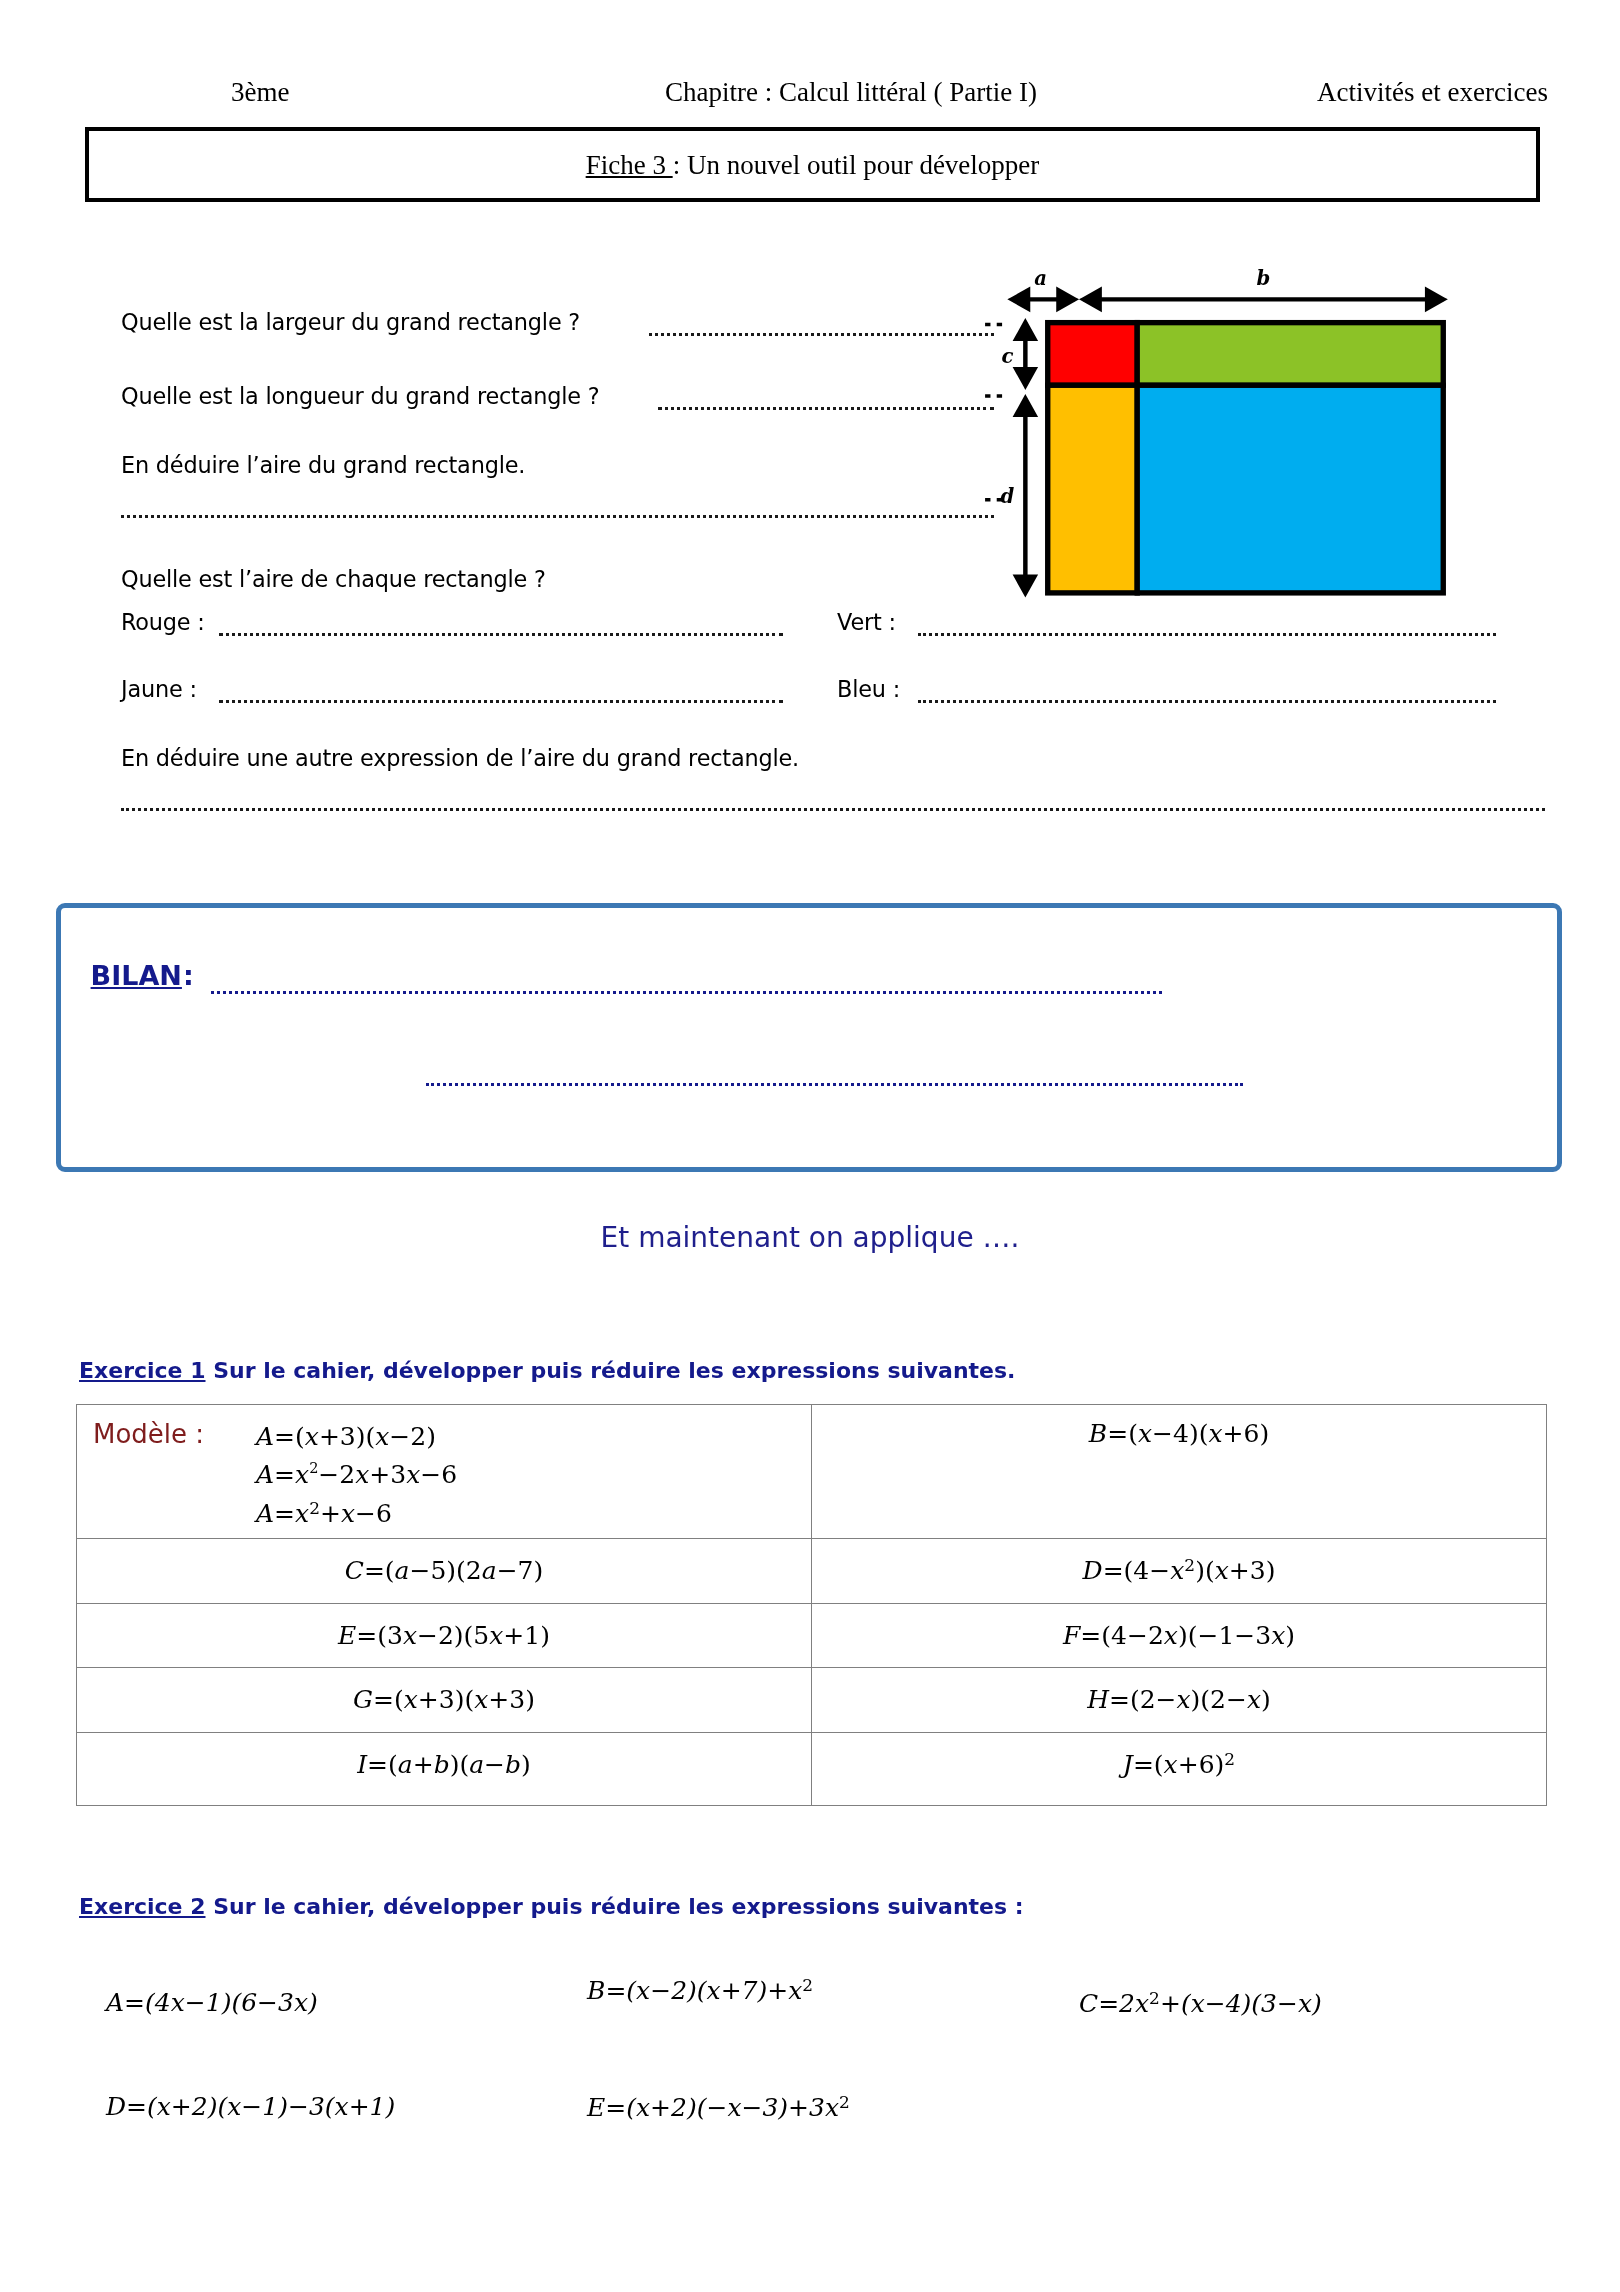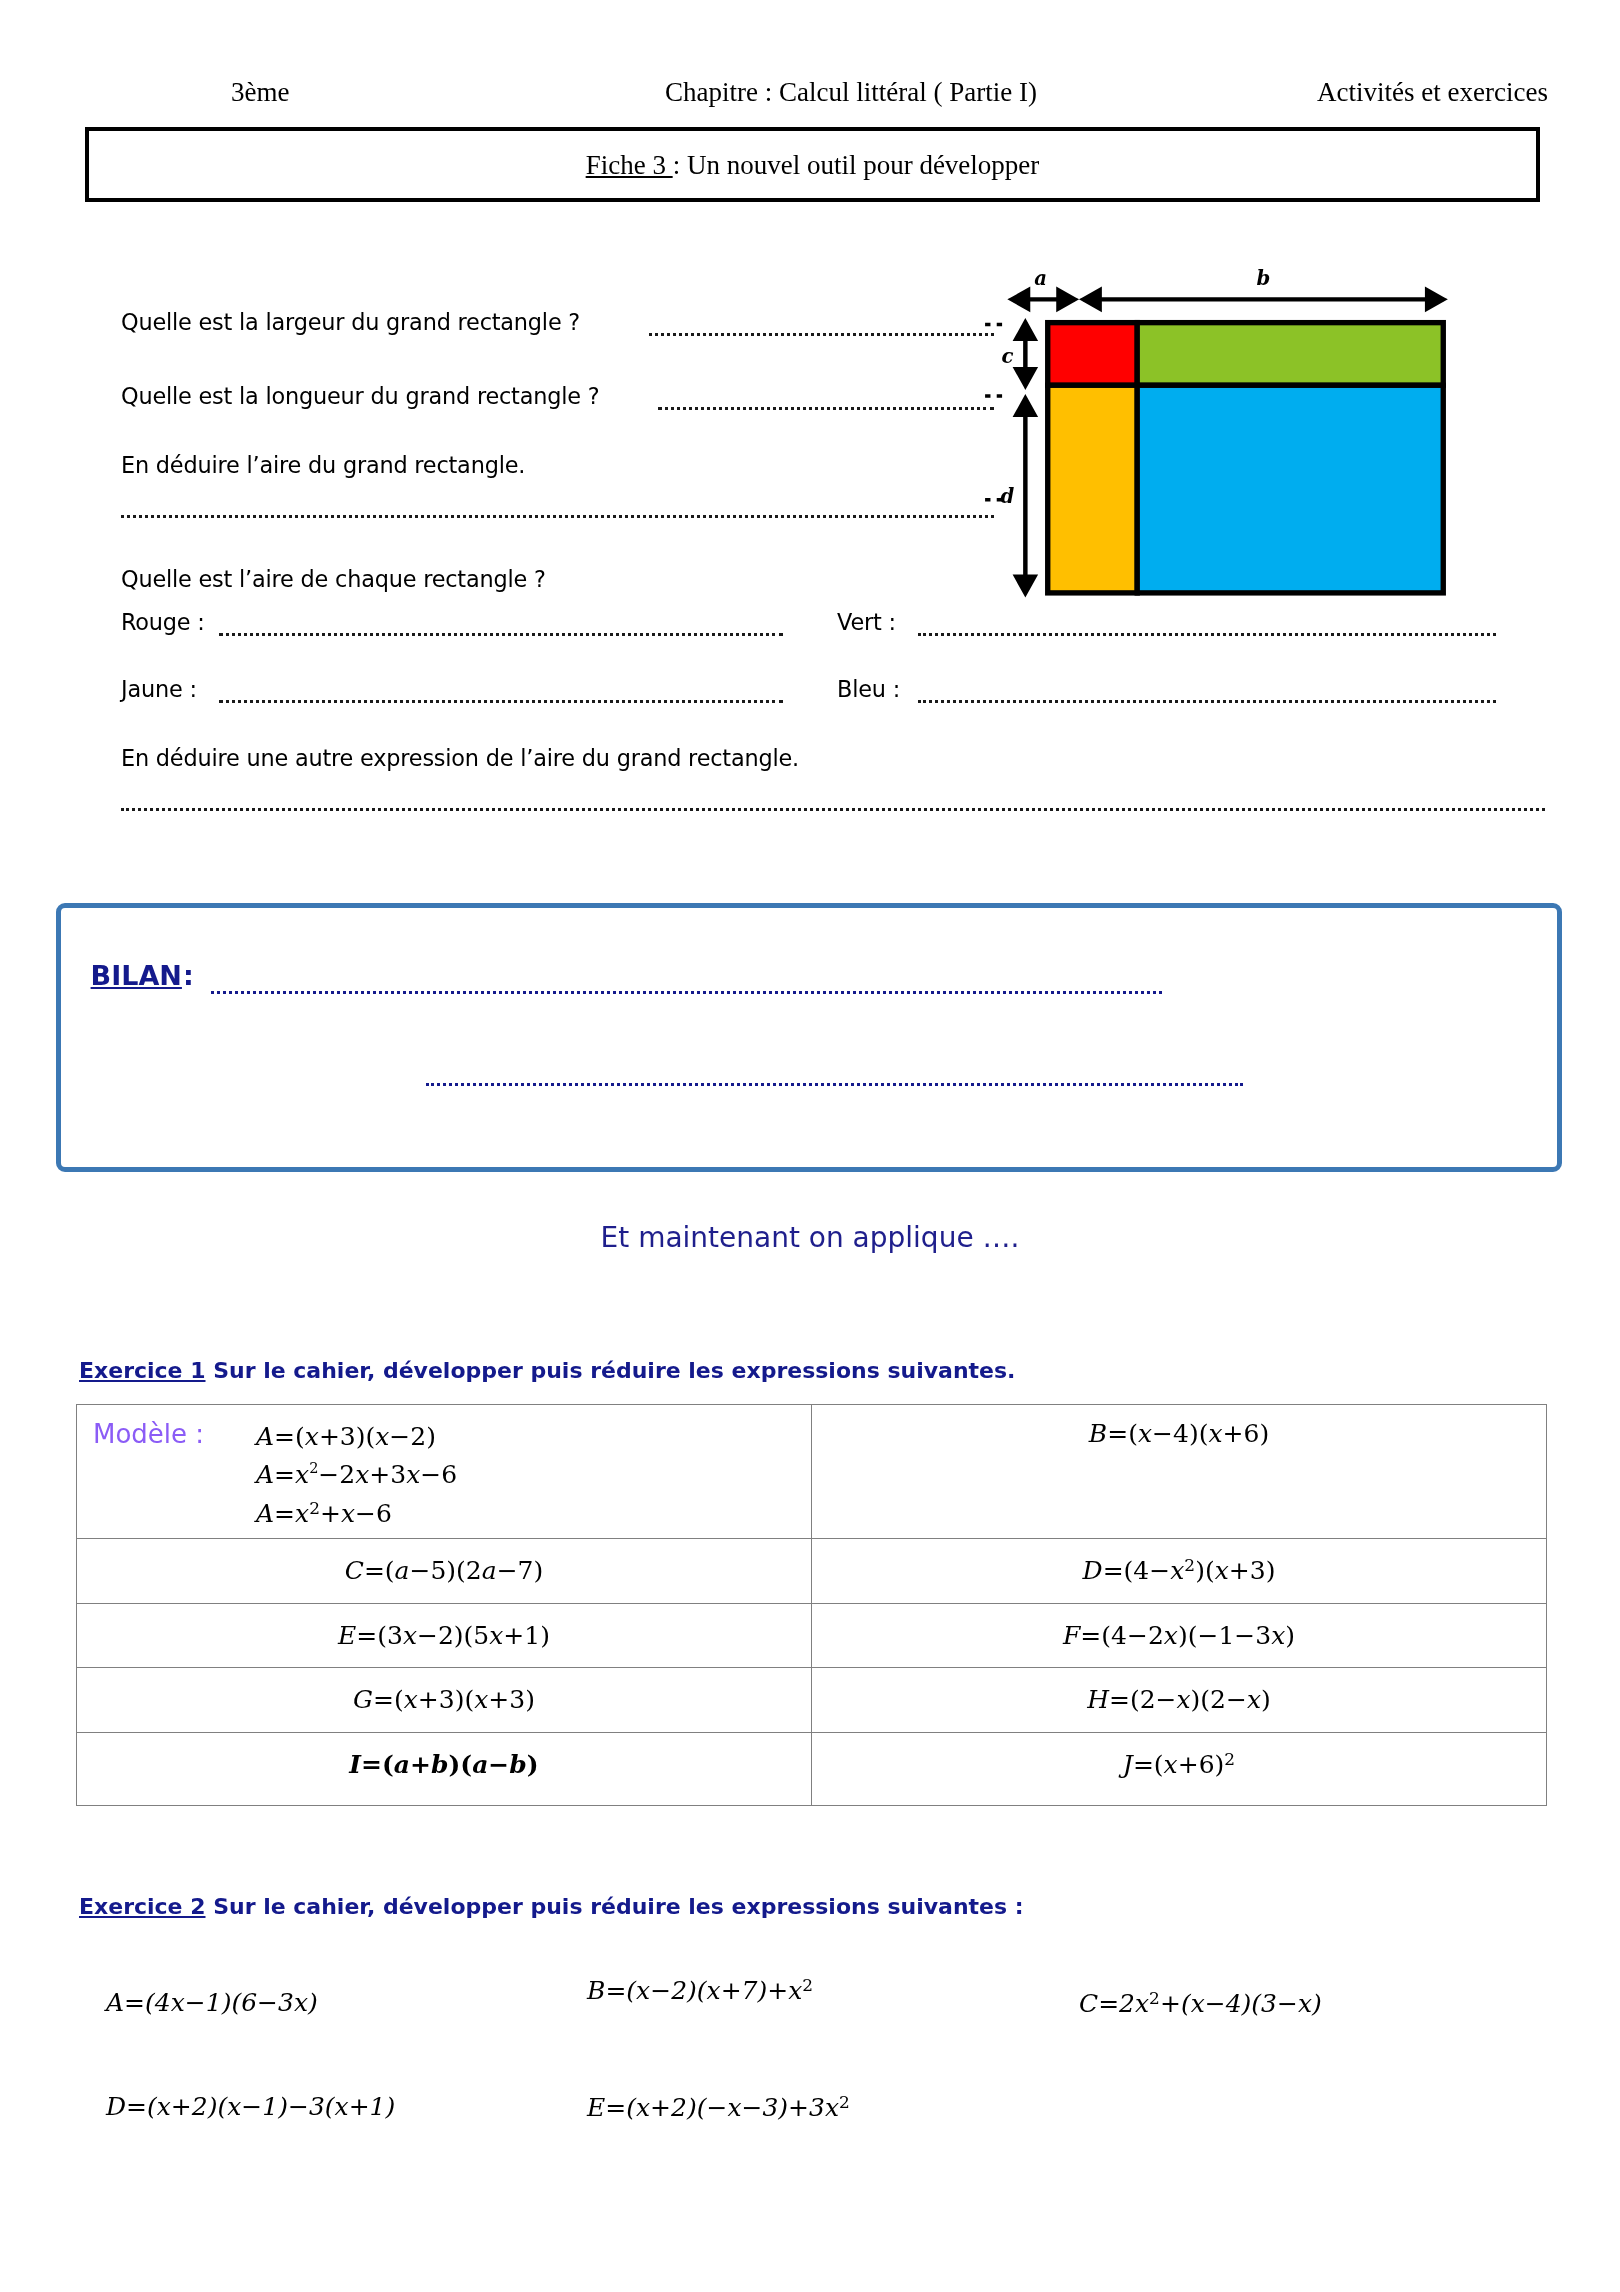--- a/index.html
+++ b/index.html
@@ -168,21 +168,21 @@
     text-align: left;
     position: relative;
     height: 133px;
   }
   .ex1-table .modele-word {
     position: absolute;
     left: 16px;
     top: 14.3px;
     font-family: "DejaVu Sans", sans-serif;
     font-size: 26px;
-    color: #8b5cf6;
+    color: #7f1d1d;
     white-space: nowrap;
   }
   .ex1-table .modele-lines {
     position: absolute;
     left: 179px;
     top: 12.5px;
     text-align: left;
   }
   .math {
     font-family: "DejaVu Serif", serif;
@@ -339,21 +339,21 @@
   </tr>
   <tr>
     <td class="math math-row">E<span class="up">=(3</span>x<span class="up">−2)(5</span>x<span class="up">+1)</span></td>
     <td class="math math-row">F<span class="up">=(4−2</span>x<span class="up">)(−1−3</span>x<span class="up">)</span></td>
   </tr>
   <tr>
     <td class="math math-row">G<span class="up">=(</span>x<span class="up">+3)(</span>x<span class="up">+3)</span></td>
     <td class="math math-row">H<span class="up">=(2−</span>x<span class="up">)(2−</span>x<span class="up">)</span></td>
   </tr>
   <tr>
-    <td class="math math-row" style="padding-bottom:10px;font-weight:bold;">I<span class="up">=(</span>a<span class="up">+</span>b<span class="up">)(</span>a<span class="up">−</span>b<span class="up">)</span></td>
+    <td class="math math-row" style="padding-bottom:10px;">I<span class="up">=(</span>a<span class="up">+</span>b<span class="up">)(</span>a<span class="up">−</span>b<span class="up">)</span></td>
     <td class="math math-row" style="padding-bottom:23px;">J<span class="up">=(</span>x<span class="up">+6)</span><sup class="md">2</sup></td>
   </tr>
 </tbody>
   </table>
 
 <div class="ex-heading" style="top:1894px;">
   <span class="ex-name">Exercice 2</span><span> Sur le cahier, développer puis réduire les expressions suivantes :</span>
 </div>
 
 <div class="ex2-grid">

